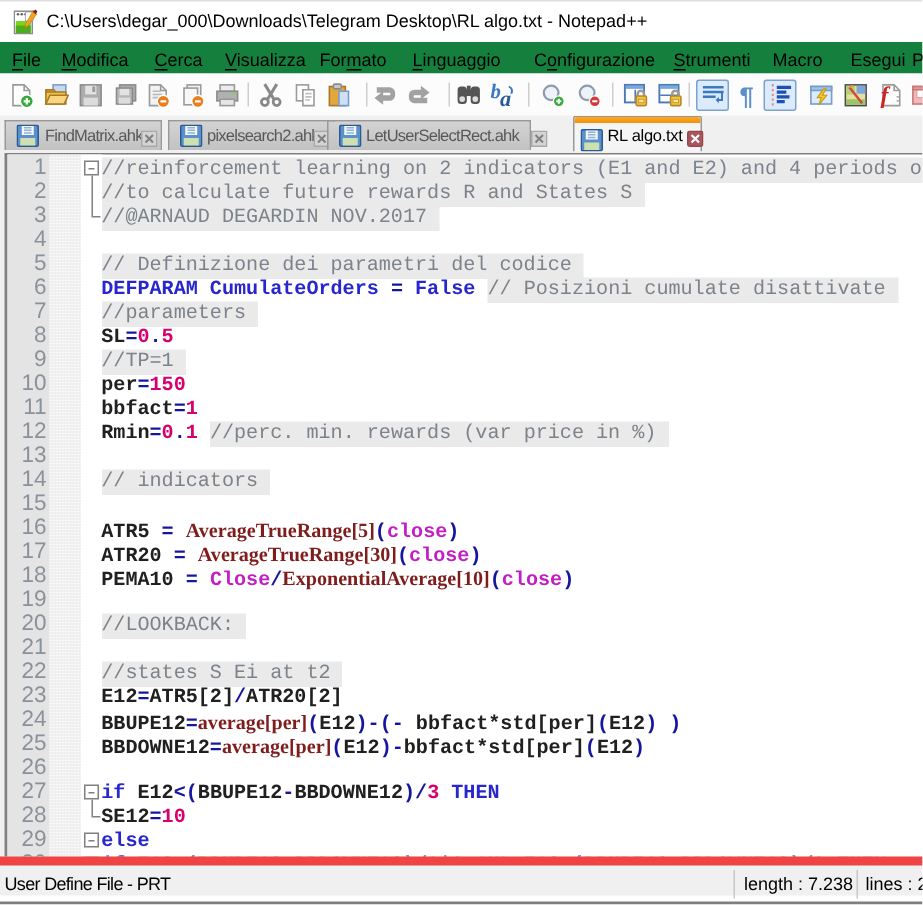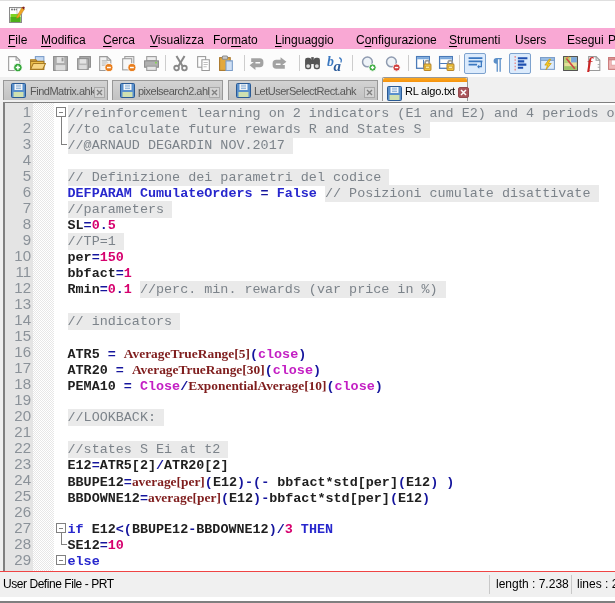--- a/index.html
+++ b/index.html
@@ -1,21 +1,21 @@
 <!DOCTYPE html>
 <html><head><meta charset="utf-8"><style>
 html,body{margin:0;padding:0;}
 #win{position:relative;width:615px;height:603px;overflow:hidden;background:#fff;
   font-family:"Liberation Sans",sans-serif;}
 .abs{position:absolute;}
 
 #title{left:0;top:0;width:615px;height:28px;background:#fff;border-top:1px solid #dfdfdf;}
 #titletext{left:31px;top:7px;font-size:12px;color:#000;white-space:pre;}
 
-#menu{left:0;top:28px;width:615px;height:21px;background:#f9a8d4;font-size:12px;color:#000;}
+#menu{left:0;top:28px;width:615px;height:21px;background:#15803d;font-size:12px;color:#000;}
 .mi{position:absolute;top:5px;white-space:pre;}
 .u{text-decoration:underline;text-underline-offset:2px;}
 
 #toolbar{left:0;top:49px;width:615px;height:28px;background:#fcfcfc;}
 .tsep{position:absolute;top:6px;width:1px;height:16px;background:#cdcdcd;}
 .tico{position:absolute;top:6px;width:17px;height:17px;}
 .press{position:absolute;top:4px;width:22px;height:21px;background:#dcebfc;border:1px solid #7da2ce;border-radius:2px;box-sizing:border-box;}
 
 #tabbar{left:0;top:77px;width:615px;height:25px;background:#f0f0f0;}
 .tab{position:absolute;top:3px;height:20px;background:linear-gradient(#d3d3d3,#c2c2c2);border:1px solid #989898;border-bottom:none;box-sizing:border-box;text-align:center;}
@@ -40,51 +40,52 @@
 
 #code{left:67.5px;top:106.2px;font-family:"Liberation Mono",monospace;font-size:13.42px;line-height:16px;font-weight:bold;color:#202020;}
 #code div{height:16px;white-space:pre;}
 .c{color:#7c838a;background:#eaeaea;font-weight:normal;padding:1px 0;}
 .k{color:#2727cd;}
 .o{color:#15159d;}
 .n{color:#d6006e;}
 .f{color:#7f1d1d;font-family:Liberation Serif, serif;}
 .p{color:#c31ec3;}
 
-#status{left:0;top:571px;width:615px;height:26px;background:#f0f0f0;border-top:1px solid #ef4444;box-sizing:border-box;}
+#status{left:0;top:571px;width:615px;height:26px;background:#f0f0f0;border-top:6px solid #ef4444;box-sizing:border-box;}
 #status .st{position:absolute;top:4.5px;font-size:12px;color:#000;white-space:pre;}
 .ssep{position:absolute;top:3px;width:1px;height:19px;background:#c8c8c8;}
 #botline{left:0;top:601px;width:615px;height:2px;background:#7f7f7f;}
 </style></head>
 <body>
 <div id="win">
   <div id="title" class="abs"></div>
   <svg class="abs" style="left:9px;top:6px" width="17" height="17" viewBox="0 0 17 17">
     <rect x="0.5" y="1.5" width="12" height="15" fill="#fff" stroke="#8a8a8a"></rect>
     <rect x="1.5" y="8" width="10" height="8" fill="#7ed321"></rect>
     <rect x="1.5" y="11" width="10" height="5" fill="#4caf1a"></rect>
     <circle cx="3" cy="3.5" r="0.9" fill="#666"></circle>
       <circle cx="5.5" cy="3.5" r="0.9" fill="#666"></circle>
       <circle cx="8" cy="3.5" r="0.9" fill="#666"></circle>
       <circle cx="10.5" cy="3.5" r="0.9" fill="#666"></circle>
     <rect x="8" y="2" width="5" height="6" fill="#fff" stroke="#999" stroke-width="0.5"></rect>
     <path d="M13.2 1 L15.5 3.3 L9.5 11.5 L7.6 12.2 L8 10.2 Z" fill="#f0a522" stroke="#c07f10" stroke-width="0.5"></path>
     <path d="M12.8 1.6 L14.9 0.4 L15.9 1.8 L14.7 3.5 Z" fill="#7c1f24"></path>
   </svg>
+  <div id="titletext" class="abs">C:\Users\degar_000\Downloads\Telegram Desktop\RL algo.txt - Notepad++</div>
 
   <div id="menu" class="abs">
     <span class="mi" style="left:8px"><span class="u">F</span>ile</span>
     <span class="mi" style="left:41px"><span class="u">M</span>odifica</span>
     <span class="mi" style="left:103px"><span class="u">C</span>erca</span>
     <span class="mi" style="left:150px"><span class="u">V</span>isualizza</span>
     <span class="mi" style="left:213px">For<span class="u">m</span>ato</span>
     <span class="mi" style="left:275px"><span class="u">L</span>inguaggio</span>
     <span class="mi" style="left:356px">C<span class="u">o</span>nfigurazione</span>
     <span class="mi" style="left:449px"><span class="u">S</span>trumenti</span>
-    <span class="mi" style="left:515px">Users</span>
+    <span class="mi" style="left:515px">Macro</span>
     <span class="mi" style="left:567px">Esegui</span>
     <span class="mi" style="left:608px">Plu</span>
   </div>
 
   <div id="toolbar" class="abs"></div>
   <div class="tsep abs" style="left:165px;top:55px"></div>
   <div class="tsep abs" style="left:244px;top:55px"></div>
   <div class="tsep abs" style="left:299px;top:55px"></div>
   <div class="tsep abs" style="left:352px;top:55px"></div>
   <div class="tsep abs" style="left:408px;top:55px"></div>
@@ -255,21 +256,21 @@
           <rect x="3.5" y="1" width="8" height="6" fill="#f4f6f8"></rect>
           <path d="M5 2.2 h5 M5 3.9 h5 M5 5.6 h5" stroke="#8fb2d8" stroke-width="1"></path>
           <rect x="2.5" y="9" width="10" height="5" fill="#cfe0b0"></rect>
         </svg>
       <div class="tl" style="left:25px">pixelsearch2.ahk</div>
       <svg class="xg" style="left:96px;top:6px" width="11" height="11" viewBox="0 0 11 11">
           <rect x="0.5" y="0.5" width="10" height="10" fill="#d4d4d4" stroke="#a9a9a9"></rect>
           <path d="M3 3 L8 8 M8 3 L3 8" stroke="#808080" stroke-width="1.4"></path>
         </svg>
     </div>
-    <div class="tab" id="tab3" style="left:228px;width:150px">
+    <div class="tab" id="tab3" style="left:218px;width:136px">
       <svg class="flop" style="left:7px;top:2px" width="15" height="15" viewBox="0 0 15 15">
           <rect x="0.5" y="0.5" width="14" height="14" rx="1" fill="#5a90cc" stroke="#2a5a94"></rect>
           <rect x="3.5" y="1" width="8" height="6" fill="#f4f6f8"></rect>
           <path d="M5 2.2 h5 M5 3.9 h5 M5 5.6 h5" stroke="#8fb2d8" stroke-width="1"></path>
           <rect x="2.5" y="9" width="10" height="5" fill="#cfe0b0"></rect>
         </svg>
       <div class="tl" style="left:25px">LetUserSelectRect.ahk</div>
       <svg class="xg" style="left:135px;top:6px" width="11" height="11" viewBox="0 0 11 11">
           <rect x="0.5" y="0.5" width="10" height="10" fill="#d4d4d4" stroke="#a9a9a9"></rect>
           <path d="M3 3 L8 8 M8 3 L3 8" stroke="#808080" stroke-width="1.4"></path>

